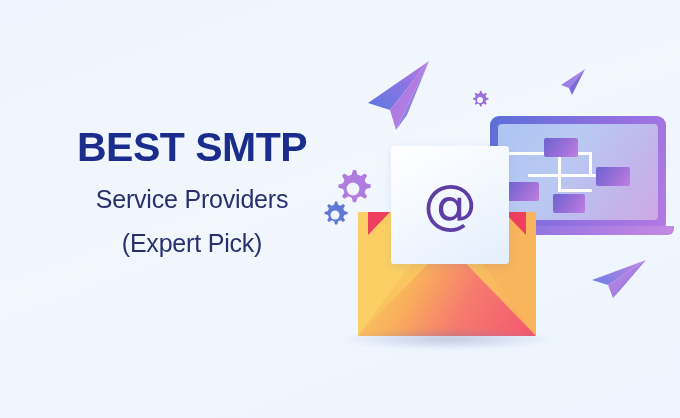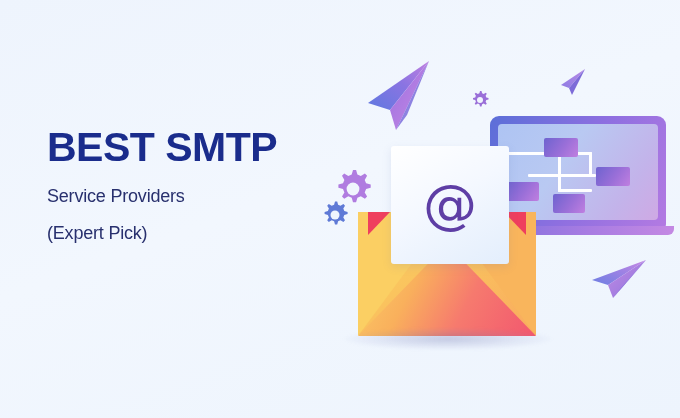--- a/index.html
+++ b/index.html
@@ -21,32 +21,33 @@
     background: linear-gradient(160deg, #eef4fd 0%, #f2f7fe 45%, #edf4fd 100%);
   }
 
   
   .copy {
     position: absolute;
     left: 47px;
     top: 127px;
     width: 290px;
     z-index: 40;
+    text-align: center;
   }
   .headline {
     font-size: 41px;
     line-height: 1.02;
     font-weight: bold;
     letter-spacing: -0.5px;
     color: #1a2c8c;
     margin: 0 0 18px 0;
     white-space: nowrap;
   }
   .subline {
-    font-size: 18px;
+    font-size: 25px;
     line-height: 1.0;
     font-weight: normal;
     letter-spacing: -0.2px;
     color: #28306e;
     margin: 0 0 19px 0;
     white-space: nowrap;
   }
   .subline.second {
     margin-bottom: 8px;
   }

